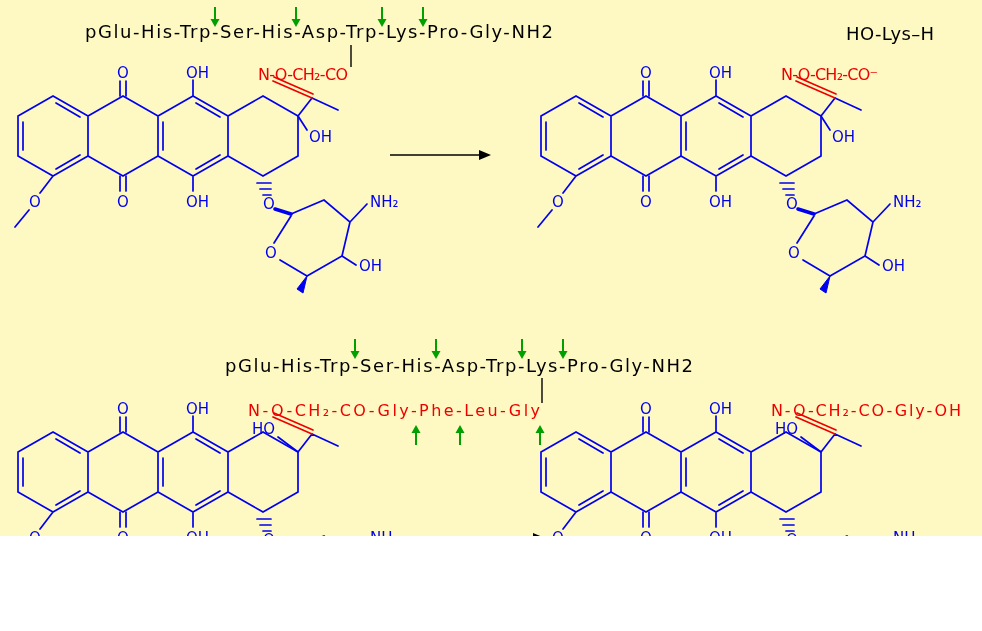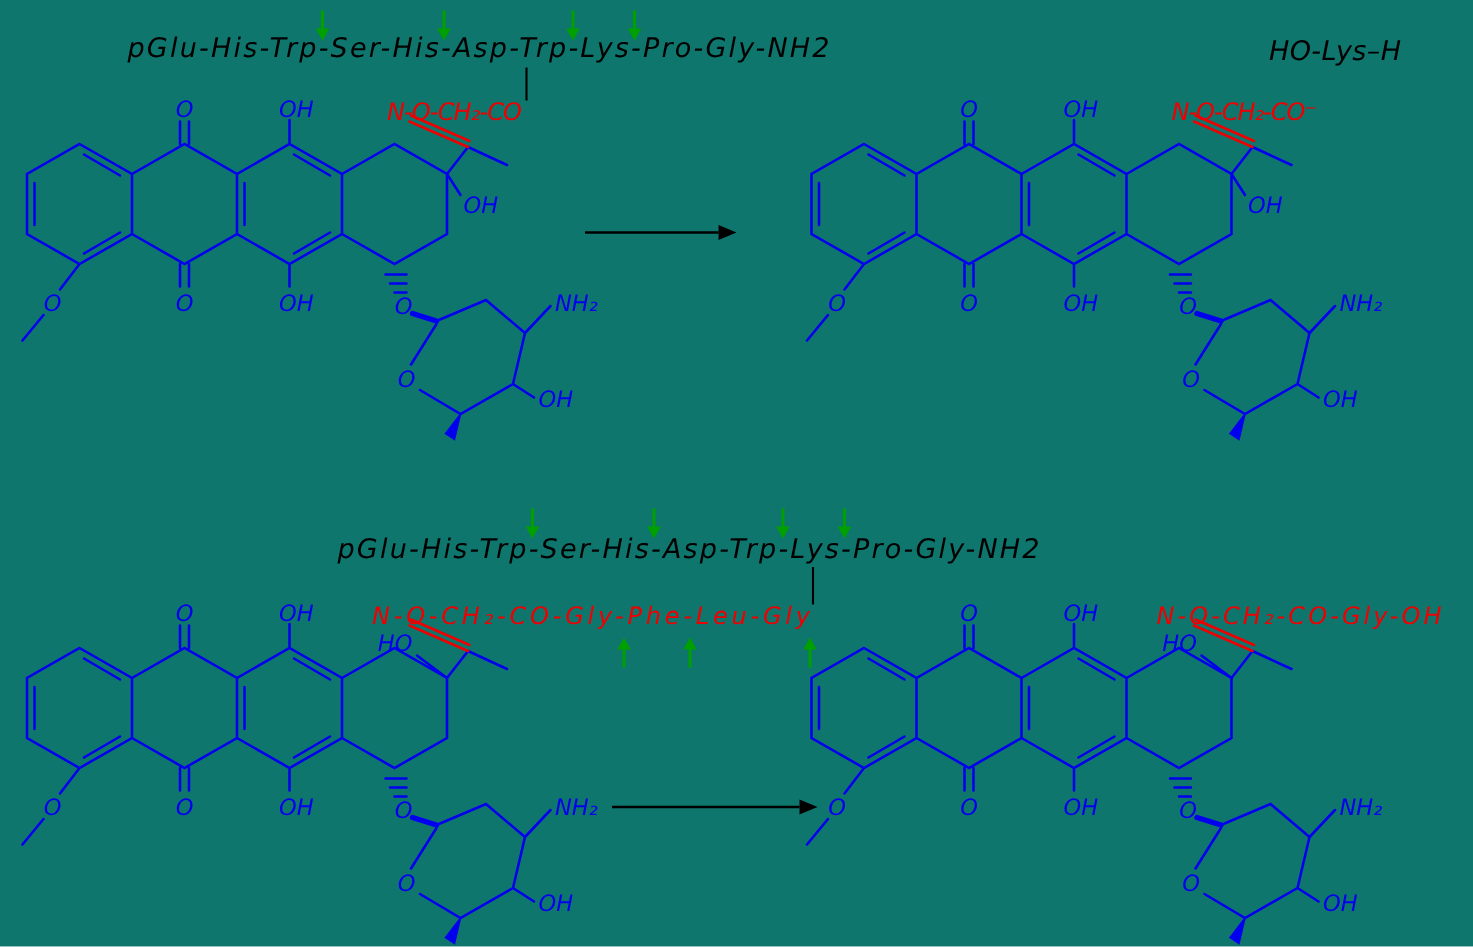--- a/index.html
+++ b/index.html
@@ -2,21 +2,21 @@
 <html><head>
 <meta charset="utf-8">
 <style>
   :root{
     --blue:#0000ee;
     --red:#ee0000;
     --green:#00a000;
     --black:#000000;
   }
   html,body{margin:0;padding:0;background:#ffffff;}
-  .canvas{position:relative;width:982px;height:631px;background:#0f766e;overflow:hidden;font-style:italic;}
+  .canvas{position:relative;width:982px;height:536px;background:#fef9c3;overflow:hidden;}
   svg{position:absolute;left:0;top:0;}
   .bond{stroke:var(--blue);stroke-width:1.7;fill:none;stroke-linecap:round;}
   .bold-bond{stroke:var(--blue);stroke-width:3.6;fill:none;stroke-linecap:round;}
   .rbond{stroke:var(--red);stroke-width:1.7;fill:none;stroke-linecap:round;}
   .kbond{stroke:var(--black);stroke-width:1.4;fill:none;}
   .wedge{fill:var(--blue);stroke:var(--blue);}
   .lbl{fill:var(--blue);font-family:"DejaVu Sans","Liberation Sans",sans-serif;font-size:15px;}
   .linker{fill:var(--red);font-family:"DejaVu Sans","Liberation Sans",sans-serif;font-size:16px;}
   .pep{fill:var(--black);font-family:"DejaVu Sans","Liberation Sans",sans-serif;font-size:18px;}
   .garrow-line{stroke:var(--green);stroke-width:2;}

